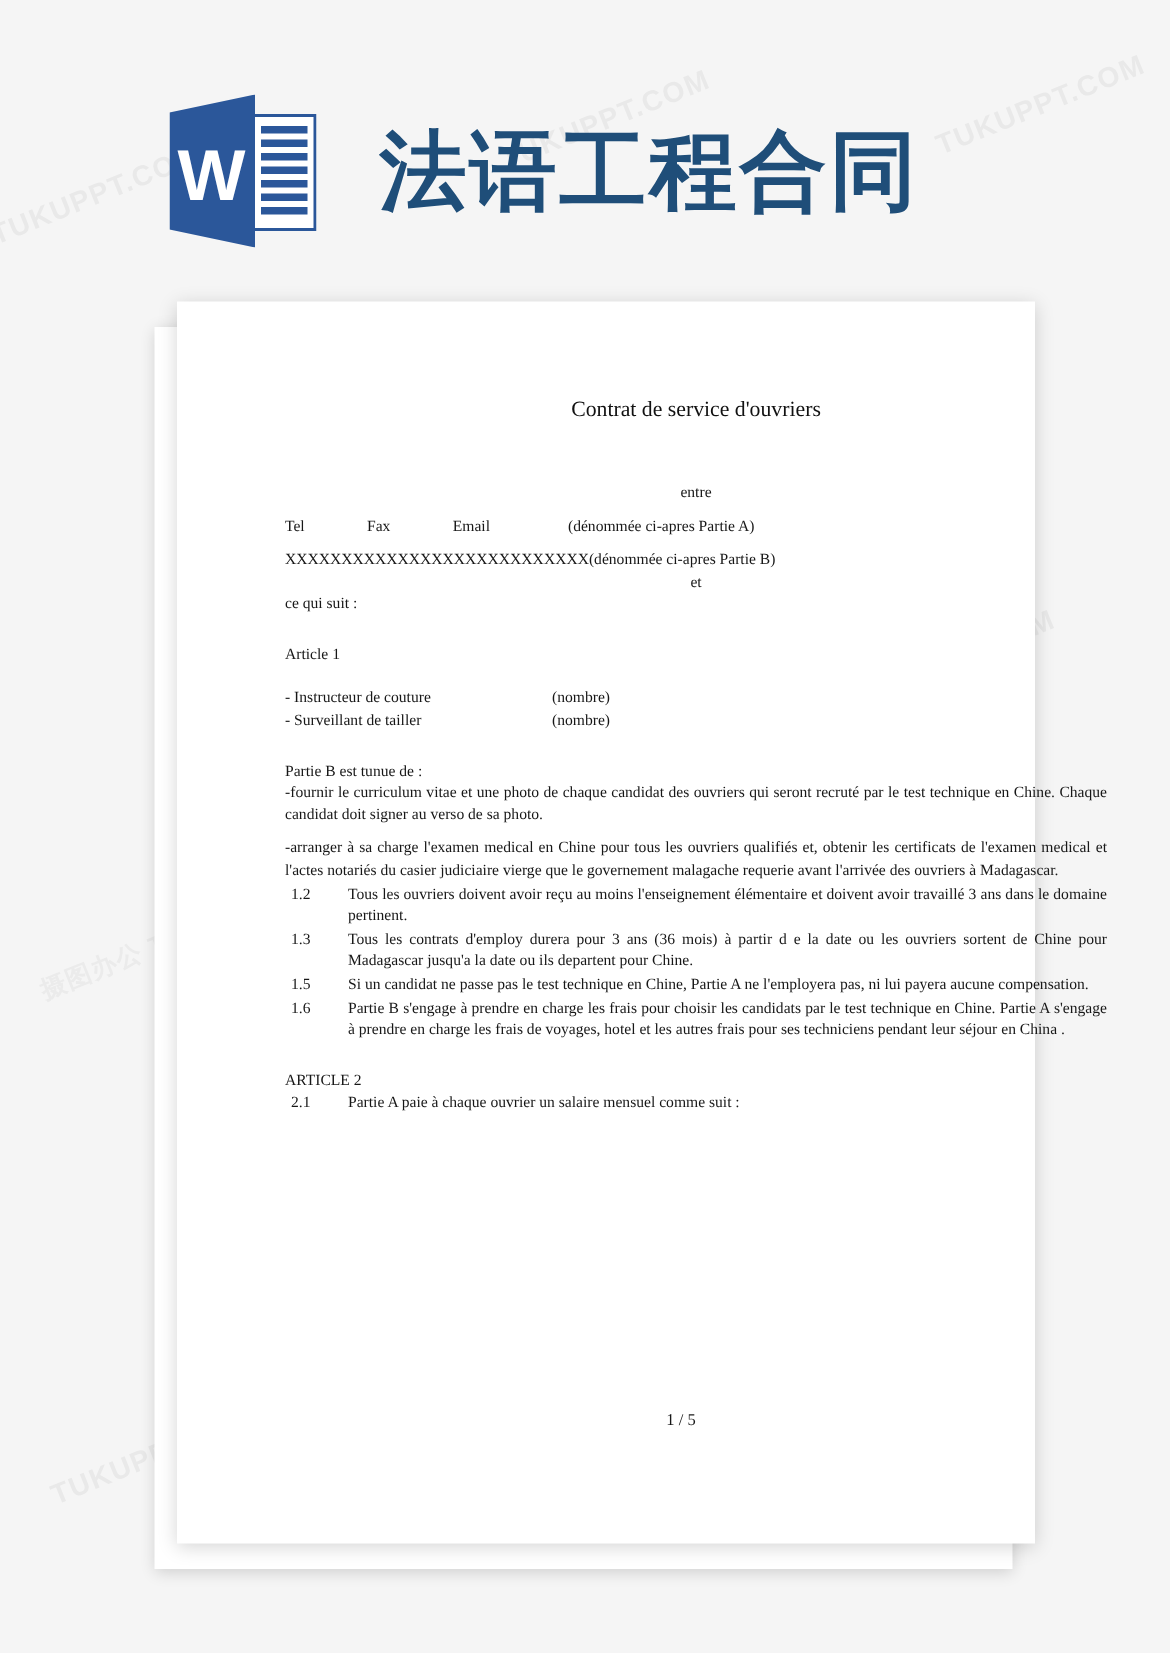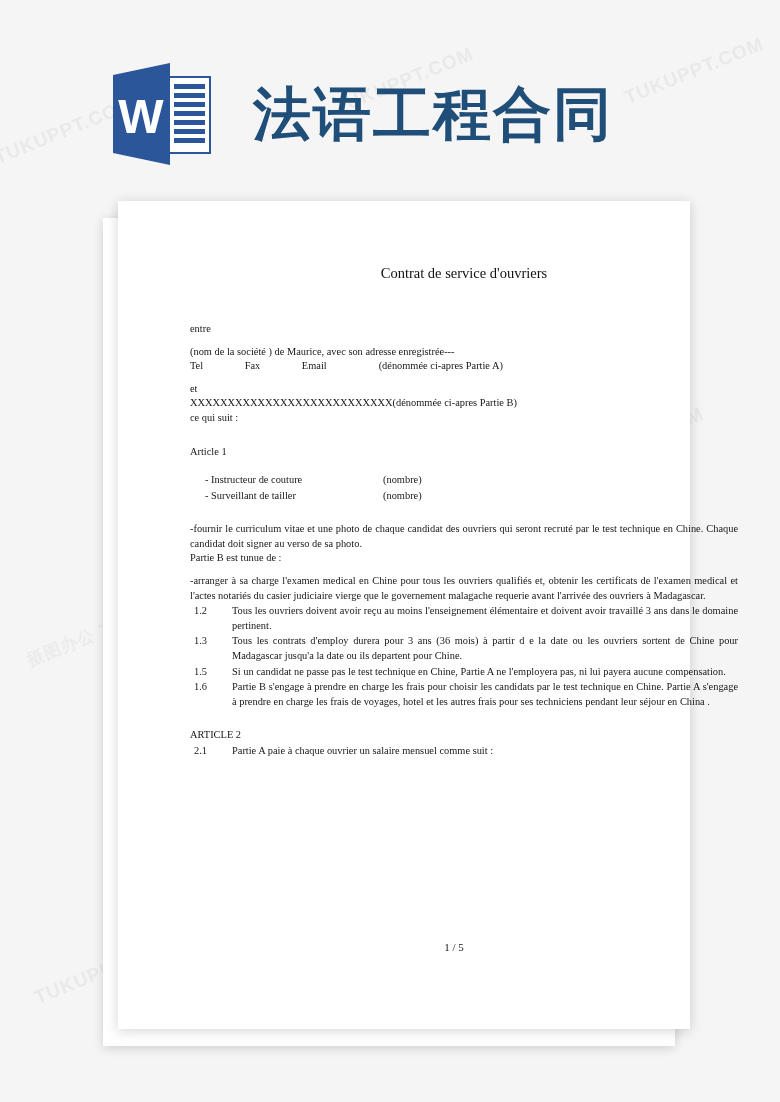--- a/index.html
+++ b/index.html
@@ -114,36 +114,36 @@
     color: #111;
   }
   .p {
     font-size: 10.4px;
     line-height: 14.6px;
     text-align: justify;
     margin: 0;
     color: #171717;
   }
   .p.left { text-align: left; }
-  .p.center { text-align: left; }
+  .p.center { text-align: center; }
   .gap-s { height: 8px; }
   .gap-m { height: 13px; }
   .gap-l { height: 19px; }
 
   .blank { letter-spacing: 0px; }
   .blank u { text-decoration: underline; color: transparent; text-align: right; }
 
   
   .role-row {
     display: flex;
     font-size: 10.4px;
     line-height: 15.5px;
     color: #171717;
   }
-  .role-name { width: 178px; margin-left: 15px; }
+  .role-name { width: 178px; }
   .role-num { }
 
   
   .clause {
     display: flex;
     font-size: 10.4px;
     line-height: 14.6px;
     color: #171717;
     margin-top: 1px;
   }
@@ -215,46 +215,45 @@
 
 <div class="doc-body">
 
   <div class="d-title">Contrat de service d'ouvriers</div>
 
 
   <div class="gap-m"></div>
   <p class="p center">entre</p>
 
   <div class="gap-s"></div>
-  <p class="p">(nom de la société ) de Maurice, avec son adresse enregistrée---</p>
 
   <p class="p left blank"><span>Tel</span><u>________</u><span>Fax</span><u>________</u><span>Email</span><u>__________</u><span>(dénommée ci-apres Partie A)</span></p>
 
   <div class="gap-s"></div>
+  <p class="p left">XXXXXXXXXXXXXXXXXXXXXXXXXXX(dénommée ci-apres Partie B)</p>
+
   <p class="p center">et</p>
-
-  <p class="p left">XXXXXXXXXXXXXXXXXXXXXXXXXXX(dénommée ci-apres Partie B)</p>
   <p class="p left">ce qui suit :</p>
 
   <div class="gap-l"></div>
   <p class="p left">Article 1</p>
 
   <div class="gap-m"></div>
   <div class="role-row">
     <span class="role-name">-  Instructeur de couture</span>
     <span class="role-num">(nombre)</span>
   </div>
   <div class="role-row">
     <span class="role-name">-  Surveillant de tailler</span>
     <span class="role-num">(nombre)</span>
   </div>
 
   <div class="gap-l"></div>
+  <p class="p left">Partie B est tunue de :</p>
   <p class="p">-fournir le curriculum vitae et une photo de chaque candidat des ouvriers qui seront recruté par le test technique en Chine. Chaque candidat doit signer au verso de sa photo.</p>
-  <p class="p left">Partie B est tunue de :</p>
 
   <div class="gap-s"></div>
   <p class="p">-arranger à sa charge l'examen medical en Chine pour tous les ouvriers qualifiés et,  obtenir les certificats de l'examen medical et  l'actes notariés du casier judiciaire vierge que le governement malagache  requerie avant l'arrivée des ouvriers à Madagascar.</p>
 
   <div class="clause">
     <span class="clause-no">1.2</span>
     <span class="clause-txt">Tous les ouvriers doivent avoir reçu au moins l'enseignement élémentaire et doivent avoir travaillé 3 ans dans le domaine pertinent.</span>
   </div>
   <div class="clause">
     <span class="clause-no">1.3</span>

